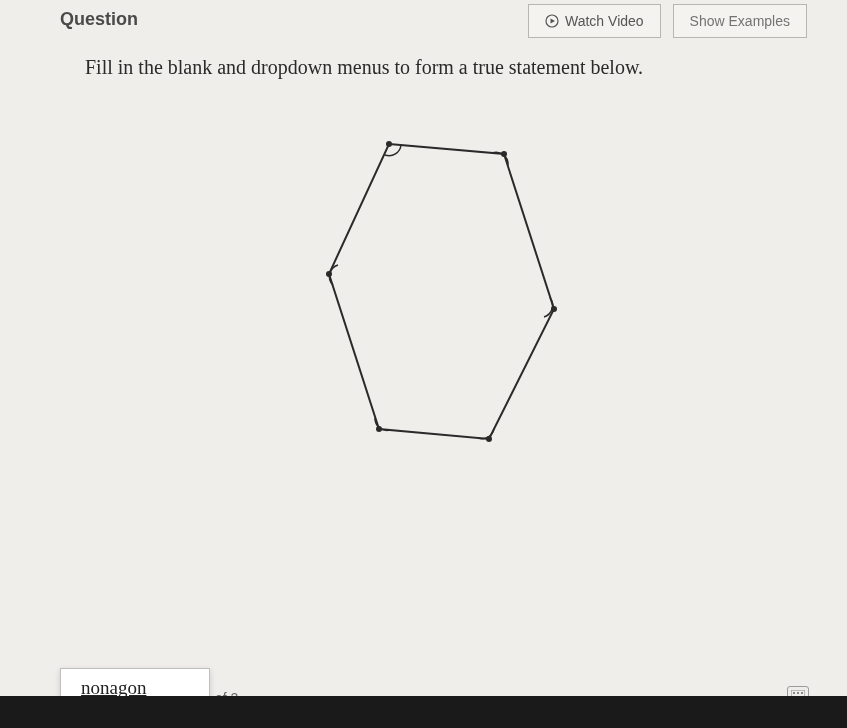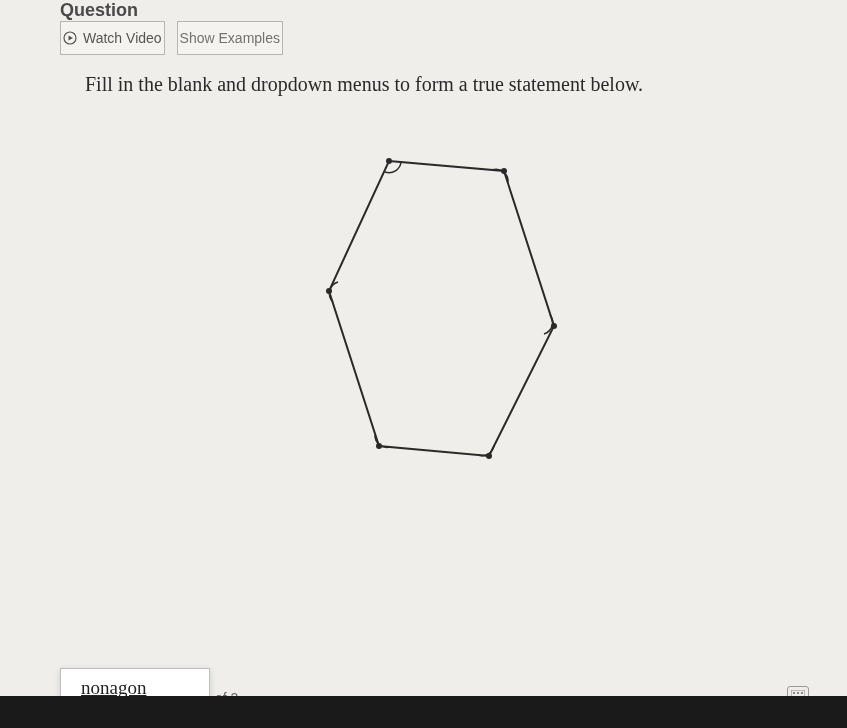--- a/index.html
+++ b/index.html
@@ -14,39 +14,38 @@
   .page {
     background: #f0eeeb;
     width: 100%;
     height: 100%;
     padding: 0 40px 0 60px;
     position: relative;
   }
   .header-row {
     display: flex;
     justify-content: space-between;
-    align-items: flex-start;
+    align-items: center;
     padding-top: 4px;
-    flex-direction: column;
   }
   .question-label {
     font-weight: bold;
     color: #4a4a4a;
     font-size: 18px;
     font-family: Arial, sans-serif;
     margin-top: -4px;
   }
   .header-buttons {
     display: flex;
     gap: 12px;
   }
   .hbtn {
     border: 1px solid #b8b6b3;
     background: #f5f3f0;
-    padding: 8px 2px;
+    padding: 8px 16px;
     font-size: 14px;
     color: #555;
     font-family: Arial, sans-serif;
     display: flex;
     align-items: center;
     gap: 6px;
     cursor: pointer;
   }
   .hbtn.faded { color: #737373; }
   .play-icon {

